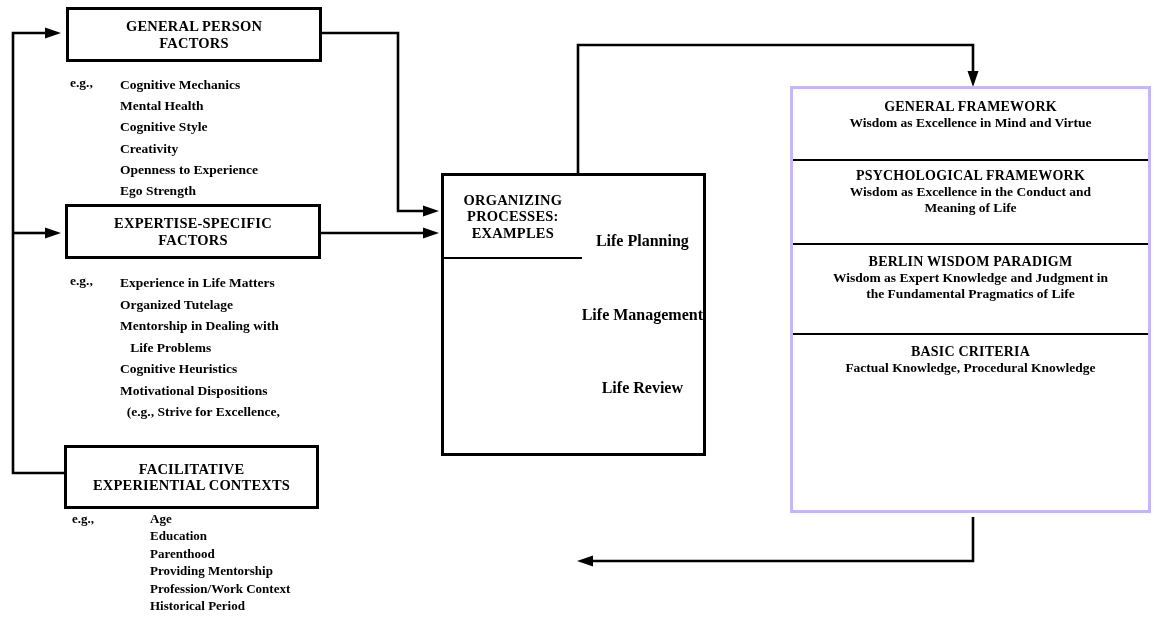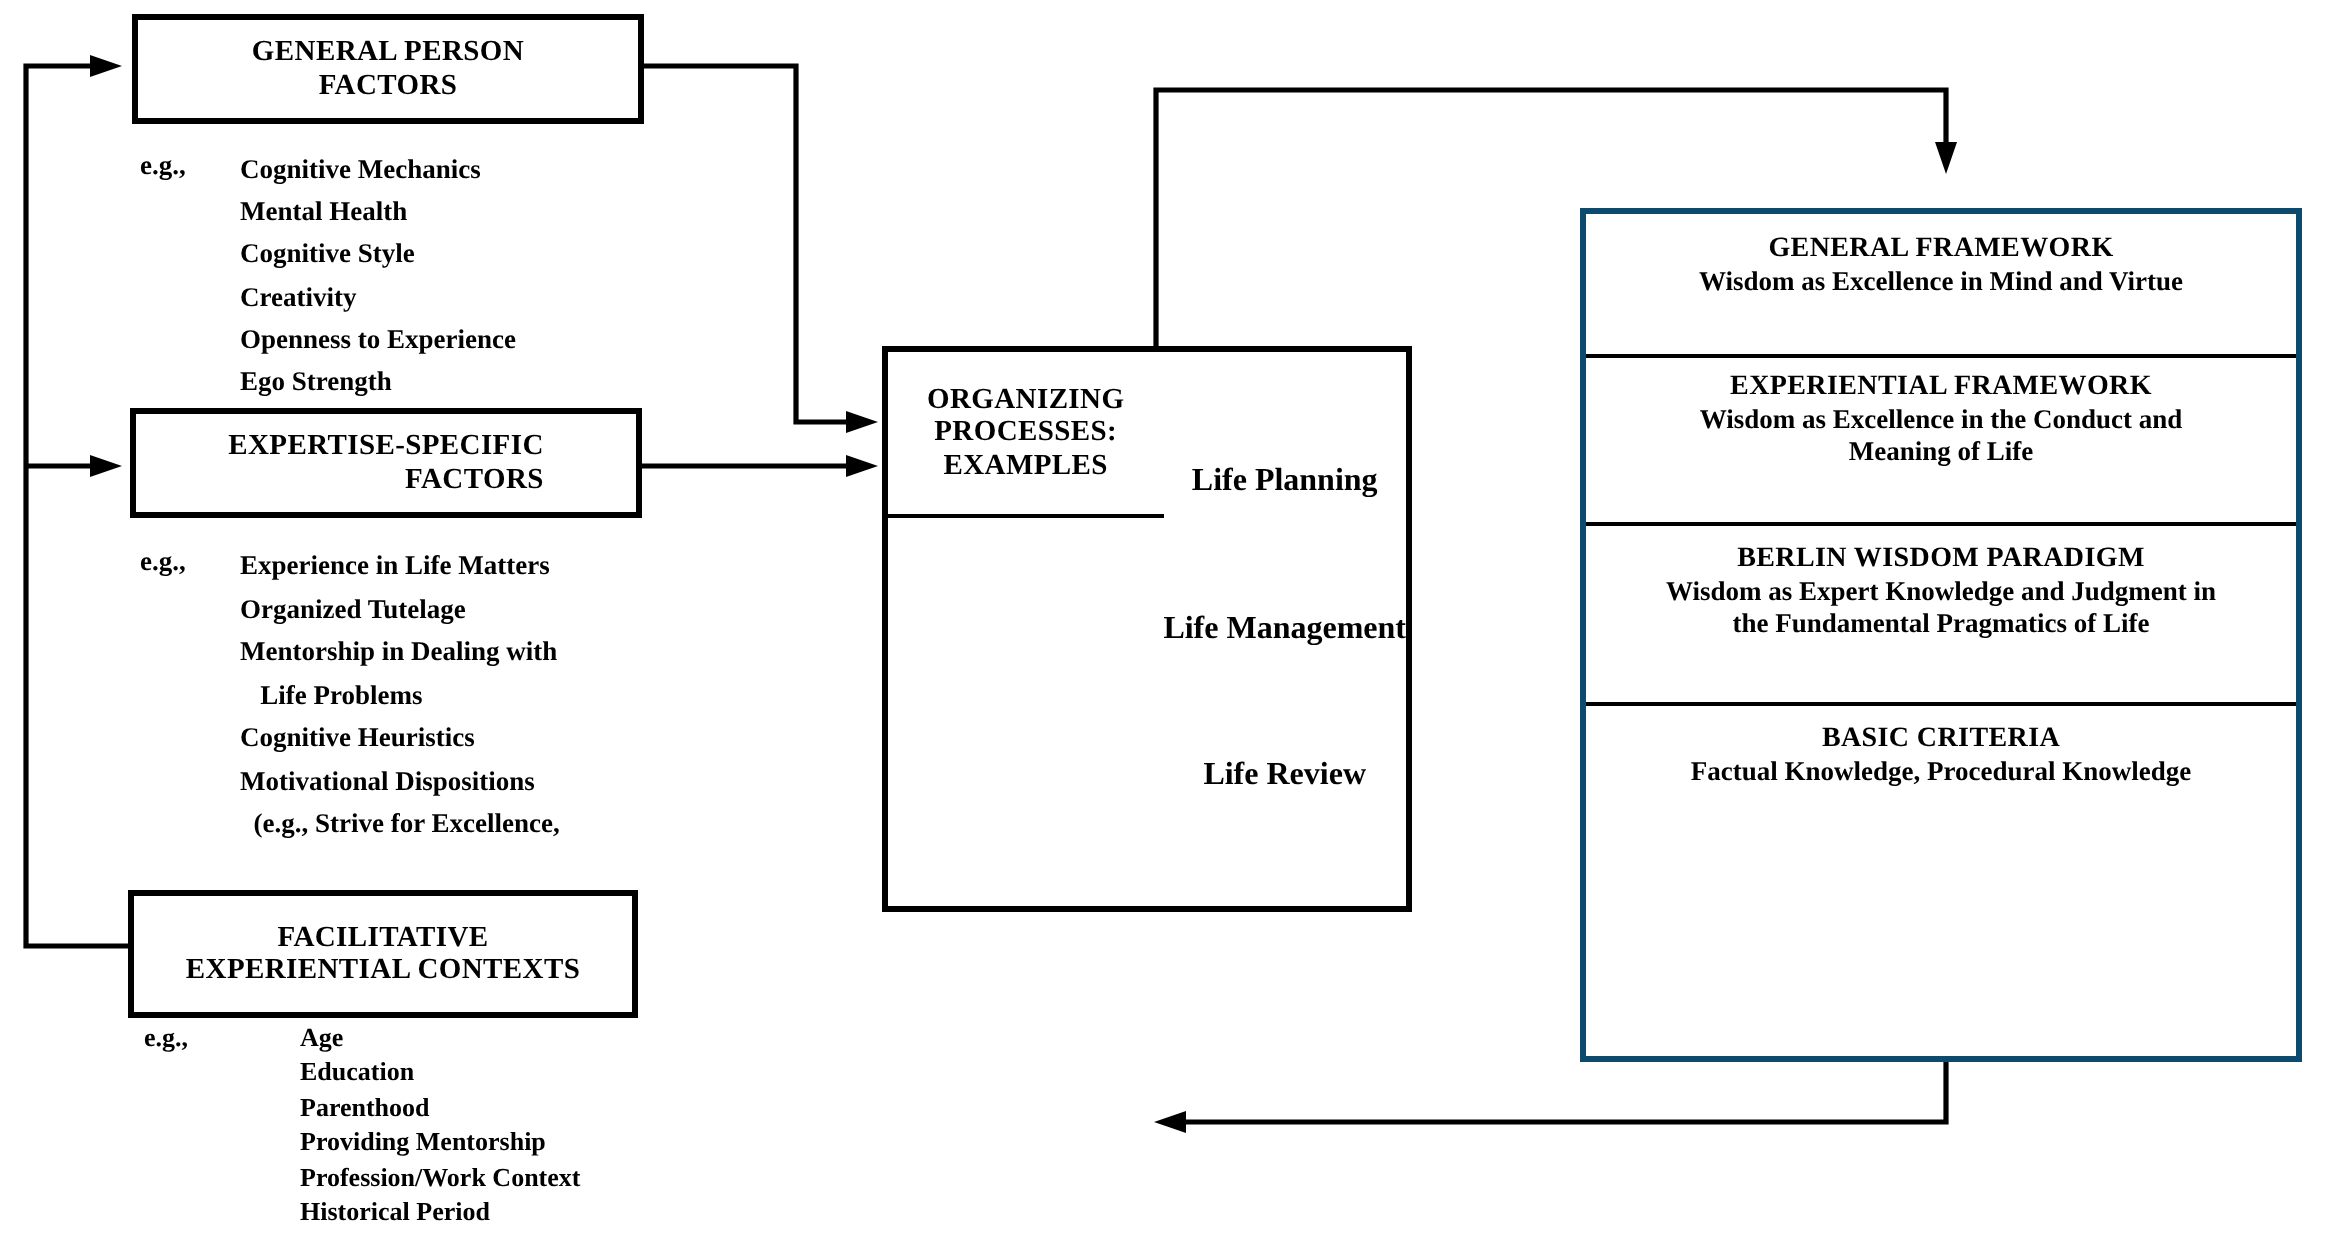--- a/index.html
+++ b/index.html
@@ -12,21 +12,21 @@
   .overlay { position:absolute; left:0; top:0; width:1166px; height:622px; }
 
   
   .fbox {
     position:absolute; border:3px solid #000; background:#fff;
     display:flex; align-items:center; justify-content:center; text-align:center;
   }
   .btitle { white-space:pre-line; font-size:14.5px; line-height:16.5px; letter-spacing:.2px; }
 
   #box1 { left:66px; top:7px;   width:256px; height:55px; }
-  #box2 { left:65px; top:204px; width:256px; height:55px;text-align:right; }
+  #box2 { left:65px; top:204px; width:256px; height:55px; }
   #box3 { left:64px; top:445px; width:255px; height:64px; }
 
   
   .eglist { position:absolute; display:flex; align-items:flex-start; }
   .eg { display:inline-block; width:50px; font-size:13.5px; line-height:18px; }
   .items > div { white-space:pre; font-size:13.5px; }
   #eg1 { left:70px; top:74px; }
   #eg2 { left:70px; top:272px; }
   #eg3 { left:72px; top:510px; }
   #eg1 .items > div { line-height:21.2px; }
@@ -37,22 +37,22 @@
   
   #cbox { position:absolute; left:441px; top:173px; width:265px; height:283px;
           border:3px solid #000; background:#fff; display:flex; flex-direction:row; }
   .chead { height:83px; border-bottom:2.5px solid #000;
            display:flex; align-items:center; justify-content:center; text-align:center; }
   .cbody { flex:1; display:flex; flex-direction:column; justify-content:space-evenly;
            align-items:center; text-align:center; }
   .citem { font-size:16px; white-space:pre; }
 
   
-  #rbox { position:absolute; left:790px; top:104px; width:361px; height:427px;
-          border:3px solid #0c4a6e; background:#fff; }
+  #rbox { position:absolute; left:790px; top:86px; width:361px; height:427px;
+          border:3px solid #c4b5fd; background:#fff; }
   .sec { text-align:center; }
   .sec + .sec { border-top:2.5px solid #000; }
   .shead { font-size:14px; line-height:16px; letter-spacing:.2px; }
   .sbody { font-size:13.5px; line-height:16px; white-space:pre-line; }
   #s1 { height:70px; padding-top:10px; }
   #s2 { height:84px; padding-top:7px; }
   #s3 { height:90px; padding-top:9px; }
   #s4 { height:177px; padding-top:9px; }
   .meta { margin-top:68px; }
 </style>
@@ -148,21 +148,21 @@
         <div class="citem">Life Review</div>
       </div>
   </div>
 
   <div id="rbox">
     <div class="sec" id="s1">
       <div class="shead">GENERAL FRAMEWORK</div>
       <div class="sbody">Wisdom as Excellence in Mind and Virtue</div>
     </div>
     <div class="sec" id="s2">
-      <div class="shead">EXPERIENTIAL FRAMEWORK</div>
+      <div class="shead">PSYCHOLOGICAL FRAMEWORK</div>
       <div class="sbody">Wisdom as Excellence in the Conduct and
 Meaning of Life</div>
     </div>
     <div class="sec" id="s3">
       <div class="shead">BERLIN WISDOM PARADIGM</div>
       <div class="sbody">Wisdom as Expert Knowledge and Judgment in
 the Fundamental Pragmatics of Life</div>
     </div>
     <div class="sec" id="s4">
       <div class="shead">BASIC CRITERIA</div>

